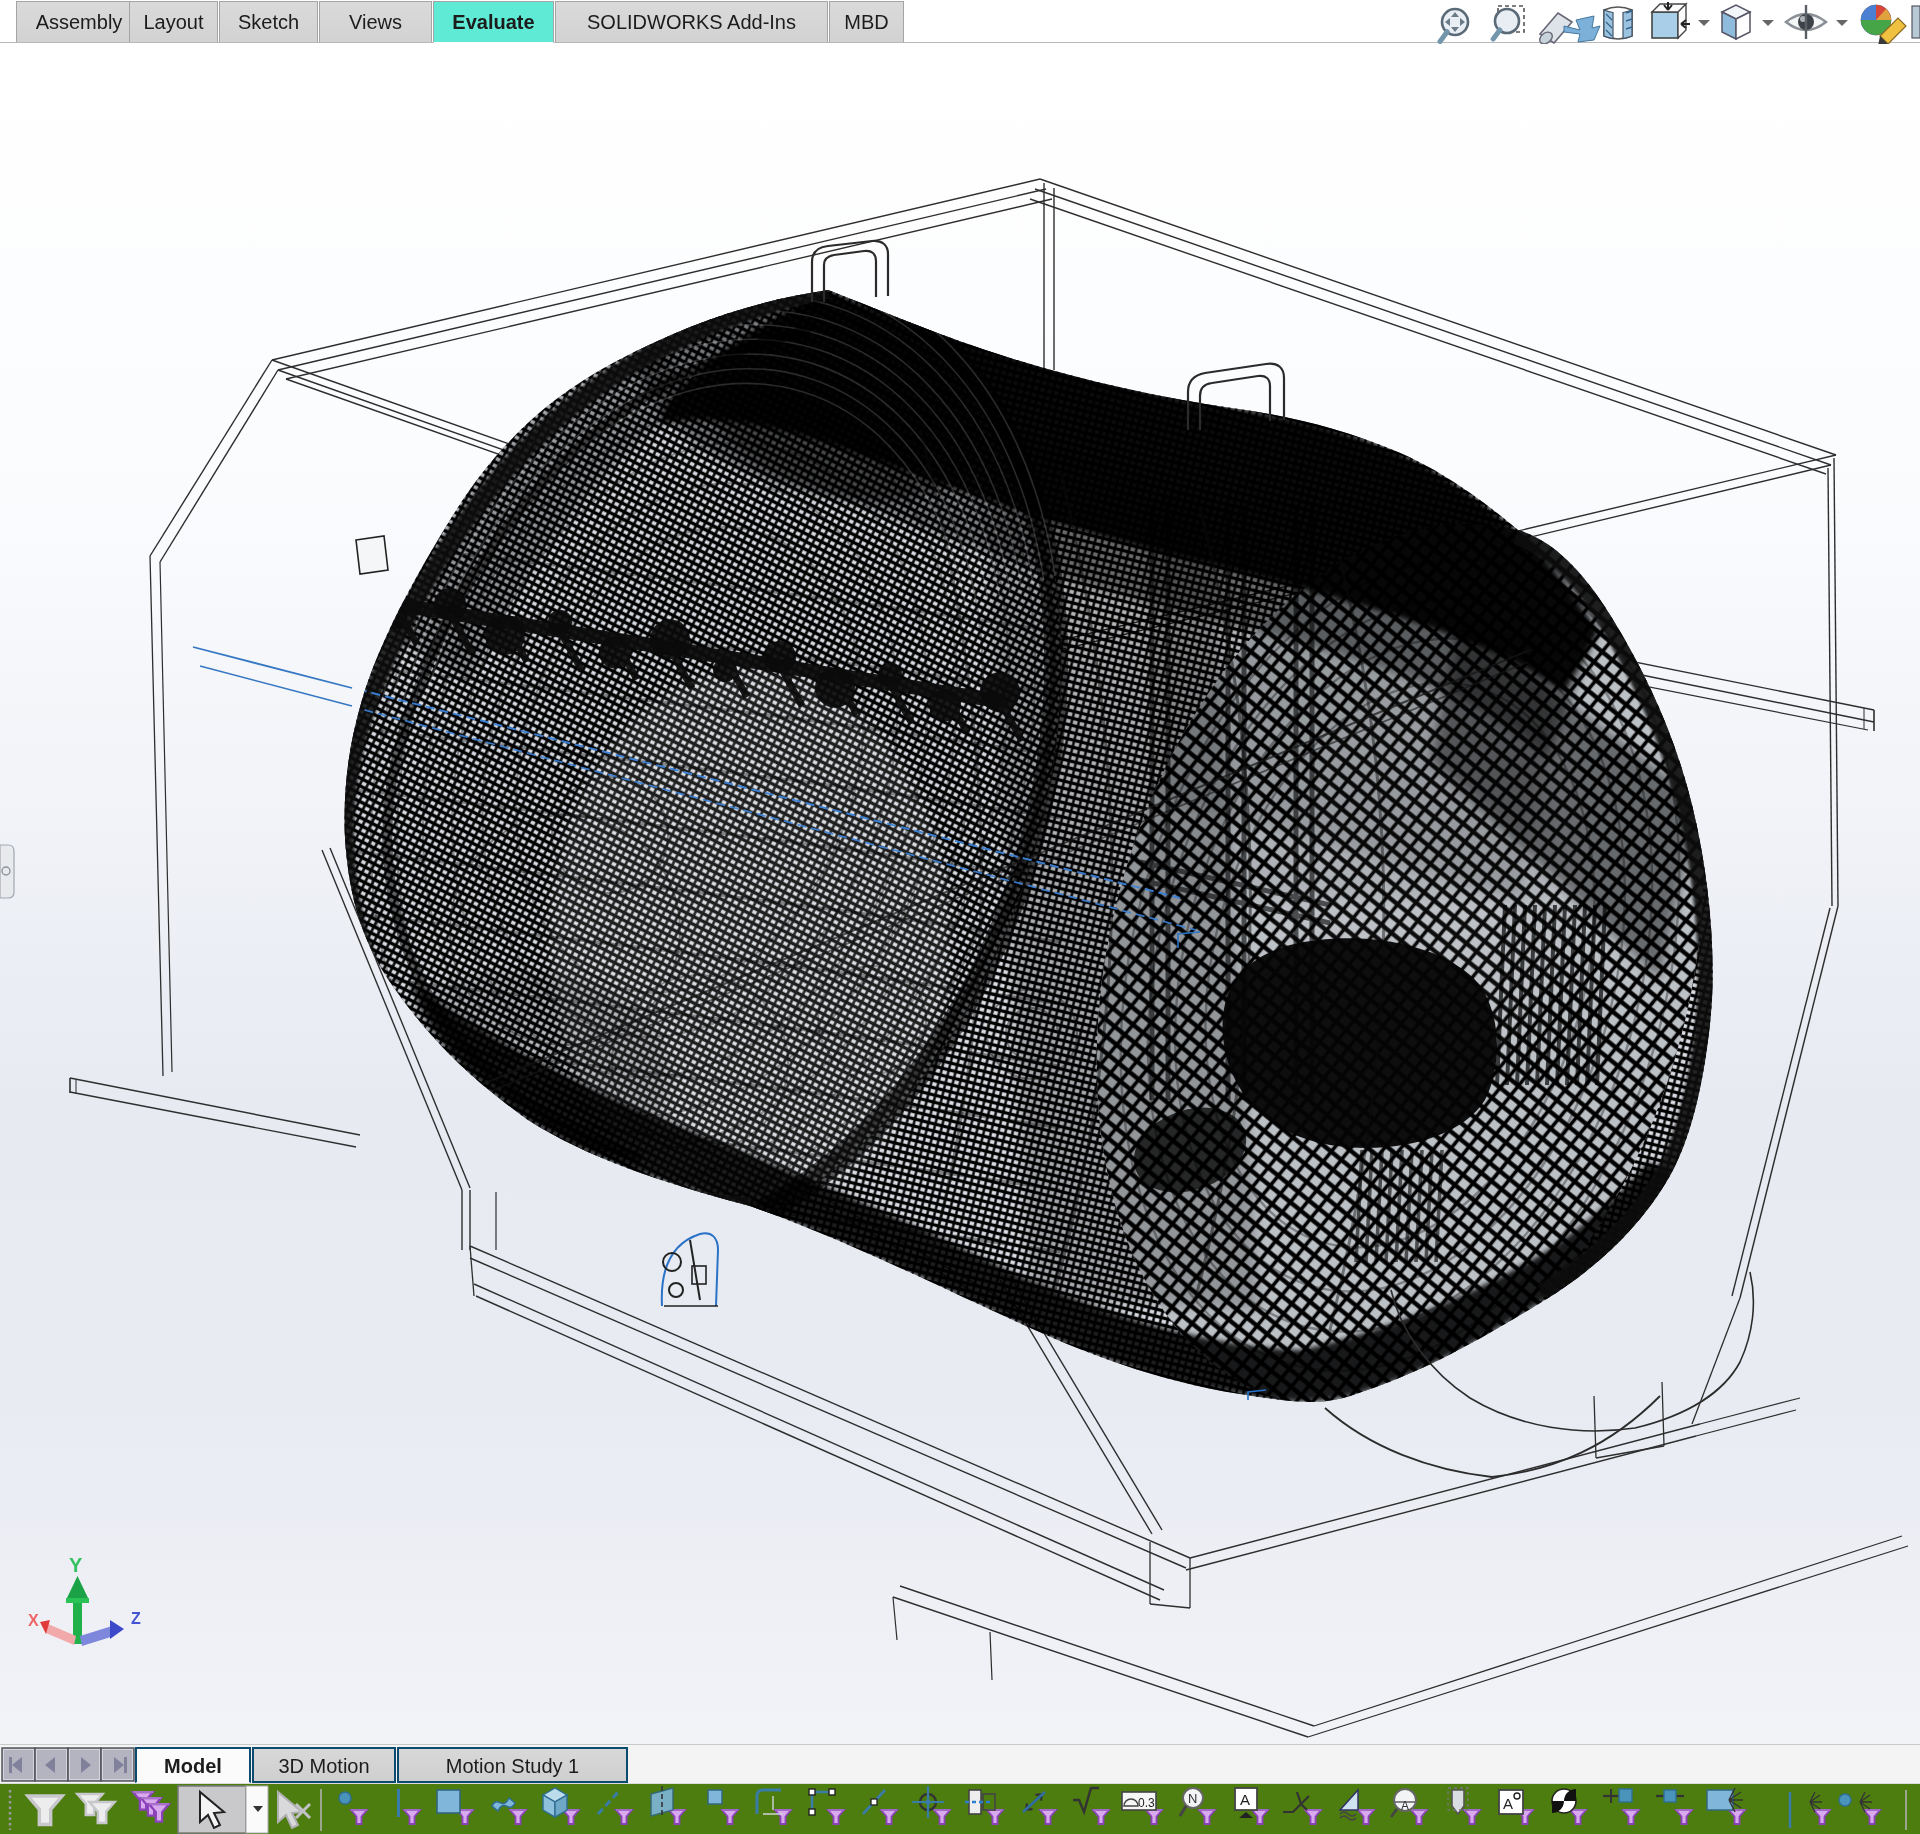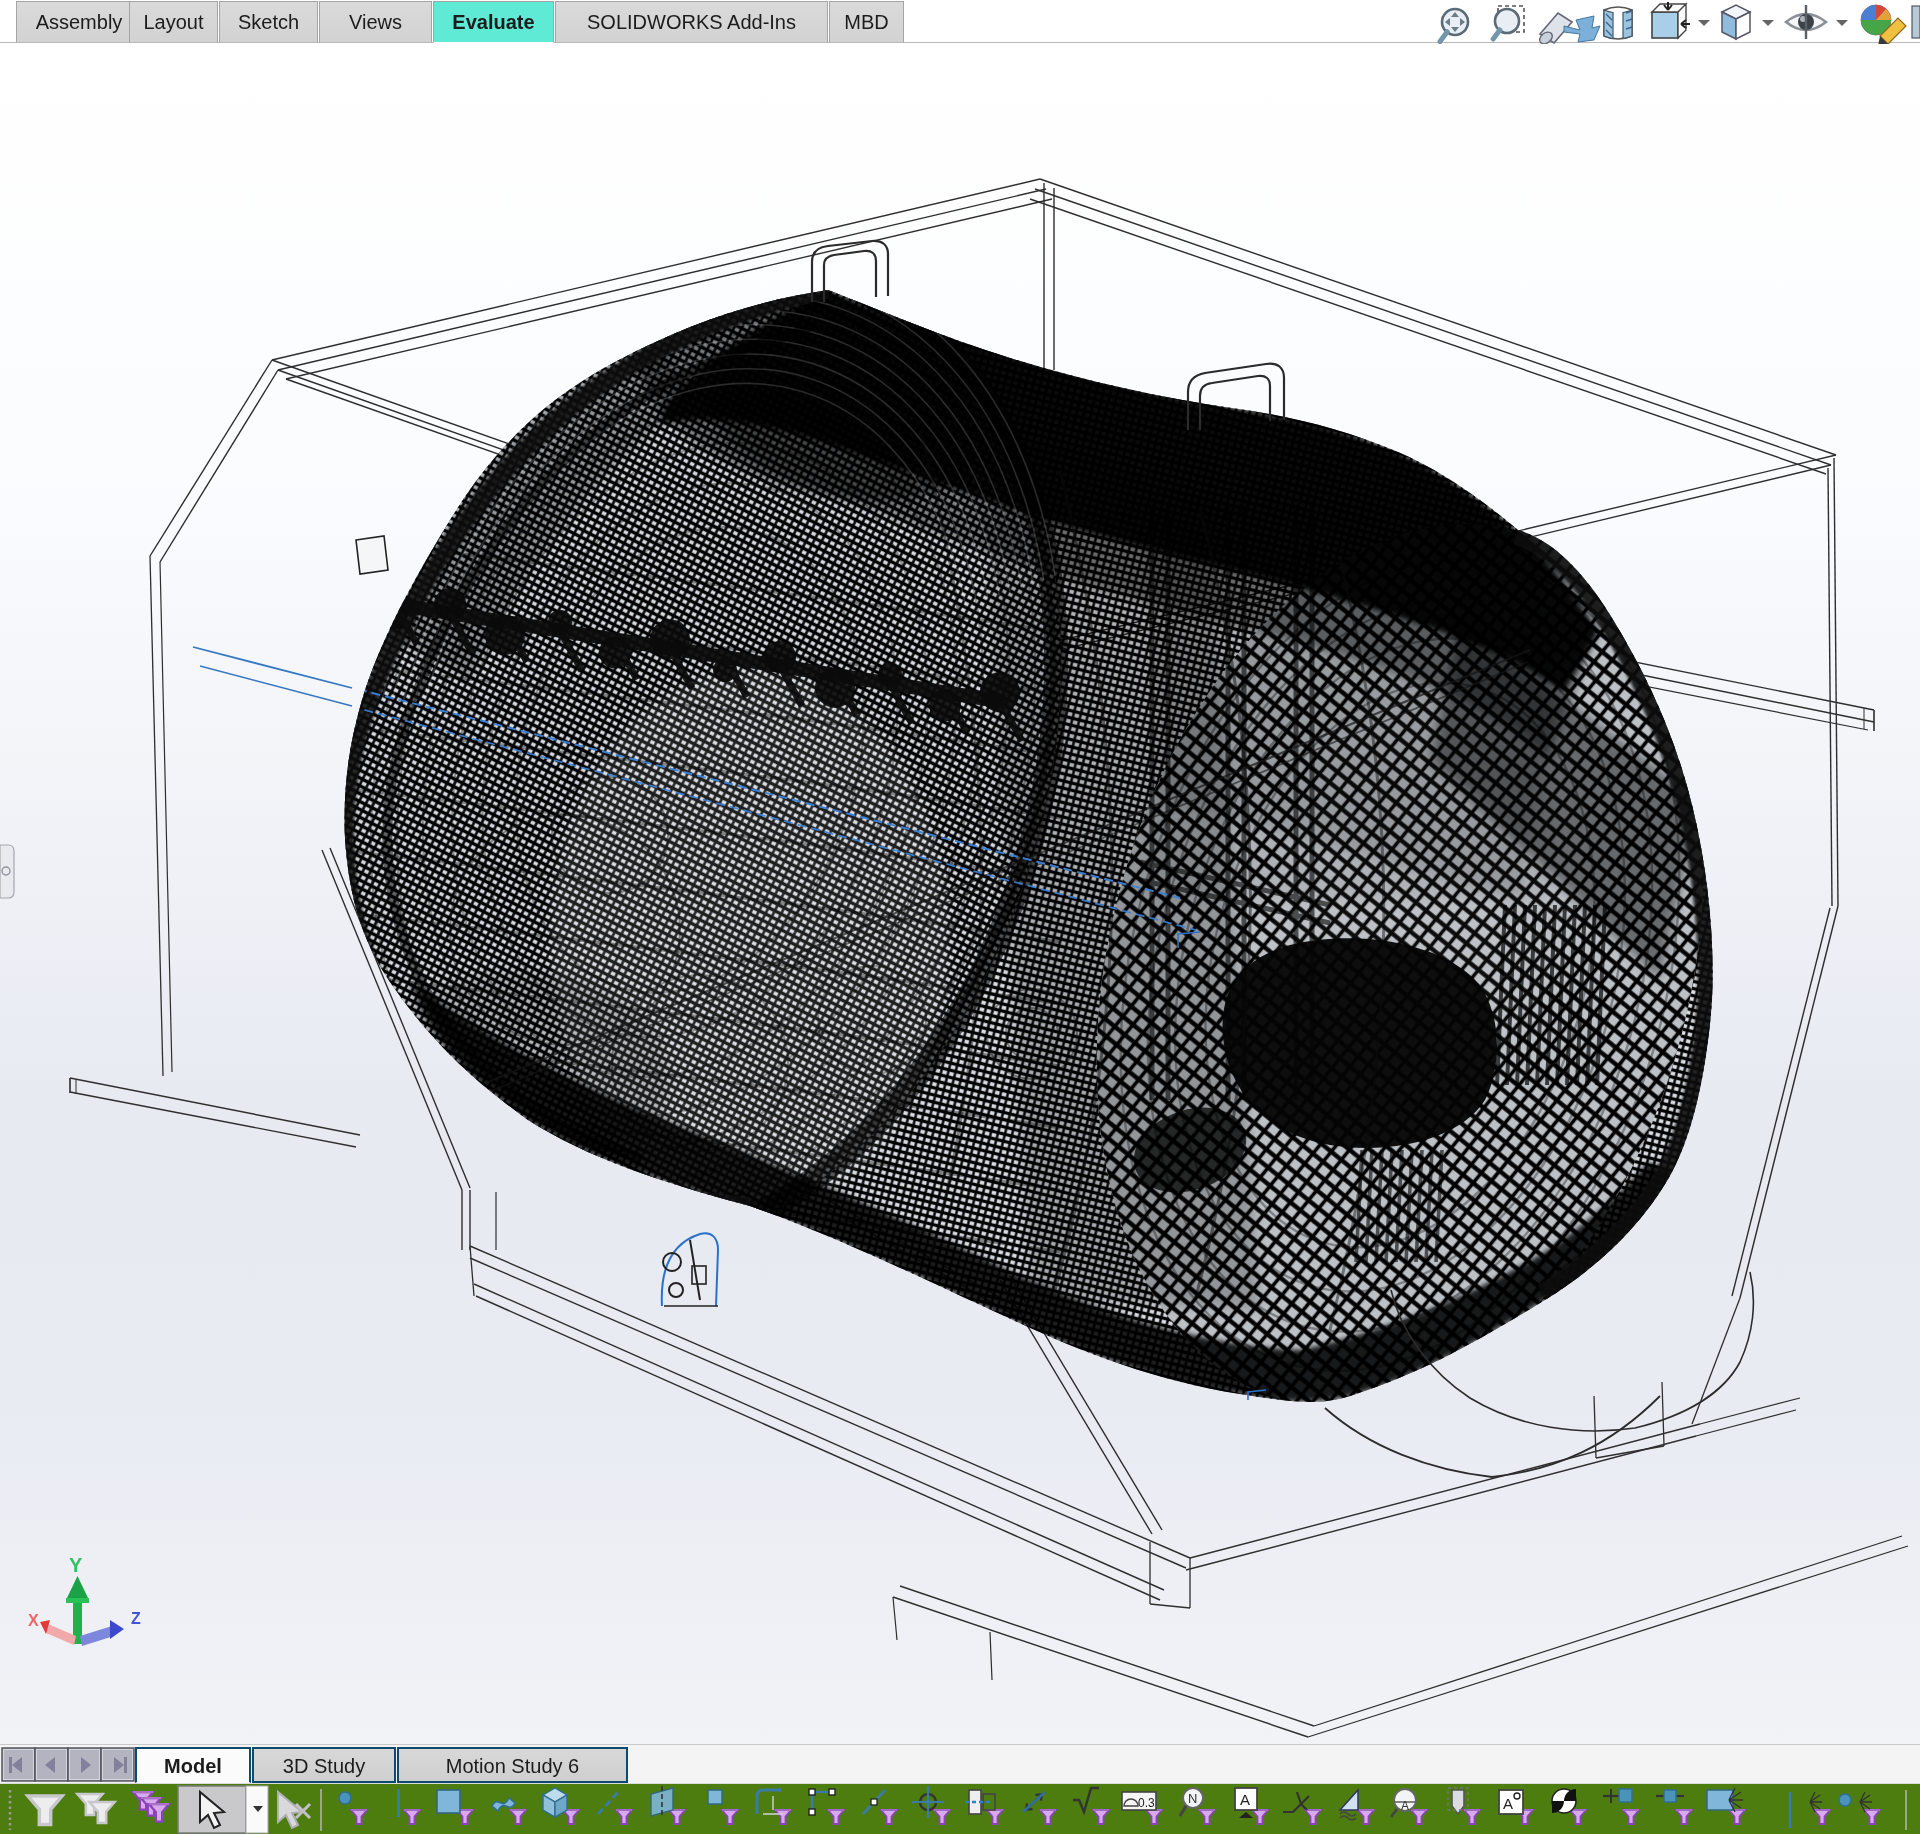--- a/index.html
+++ b/index.html
@@ -366,22 +366,22 @@
 <rect x="101" y="1" width="33" height="33" fill="#b4b4c0" stroke="#54545e" stroke-width="1.5"></rect>
 <rect x="102.5" y="2.5" width="30" height="30" fill="none" stroke="#d5d5dd" stroke-width="1"></rect>
 <polygon points="22,10 22,26 12,18" fill="#81819c"></polygon>
         <rect x="9" y="10" width="3" height="16" fill="#81819c"></rect>
 <polygon points="55,10 55,26 45,18" fill="#81819c"></polygon>
 <polygon points="81,10 81,26 91,18" fill="#81819c"></polygon>
 <polygon points="114,10 114,26 124,18" fill="#81819c"></polygon>
         <rect x="124" y="10" width="3" height="16" fill="#81819c"></rect>
 </svg>
     <div class="btab active" style="left:135px; width:116px;">Model</div>
-    <div class="btab" style="left:252px; width:144px;">3D Study</div>
-    <div class="btab" style="left:397px; width:231px;">Motion Study 6</div>
+    <div class="btab" style="left:252px; width:144px;">3D Motion</div>
+    <div class="btab" style="left:397px; width:231px;">Motion Study 1</div>
   </div>
 
   <div class="toolrow">
     <svg style="position:absolute;left:0;top:0;" width="1920" height="51" viewBox="0 0 1920 51">
 <defs>
  <g id="fun">
   <polygon points="-8,0 8,0 2.5,6.5 2.5,14 -2.5,14 -2.5,6.5" fill="#d9a9ee" stroke="#8c42bb" stroke-width="1.8"></polygon>
   <line x1="-8" y1="0" x2="8" y2="0" stroke="#b98fd4" stroke-width="1"></line>
  </g>
  <g id="funG">

